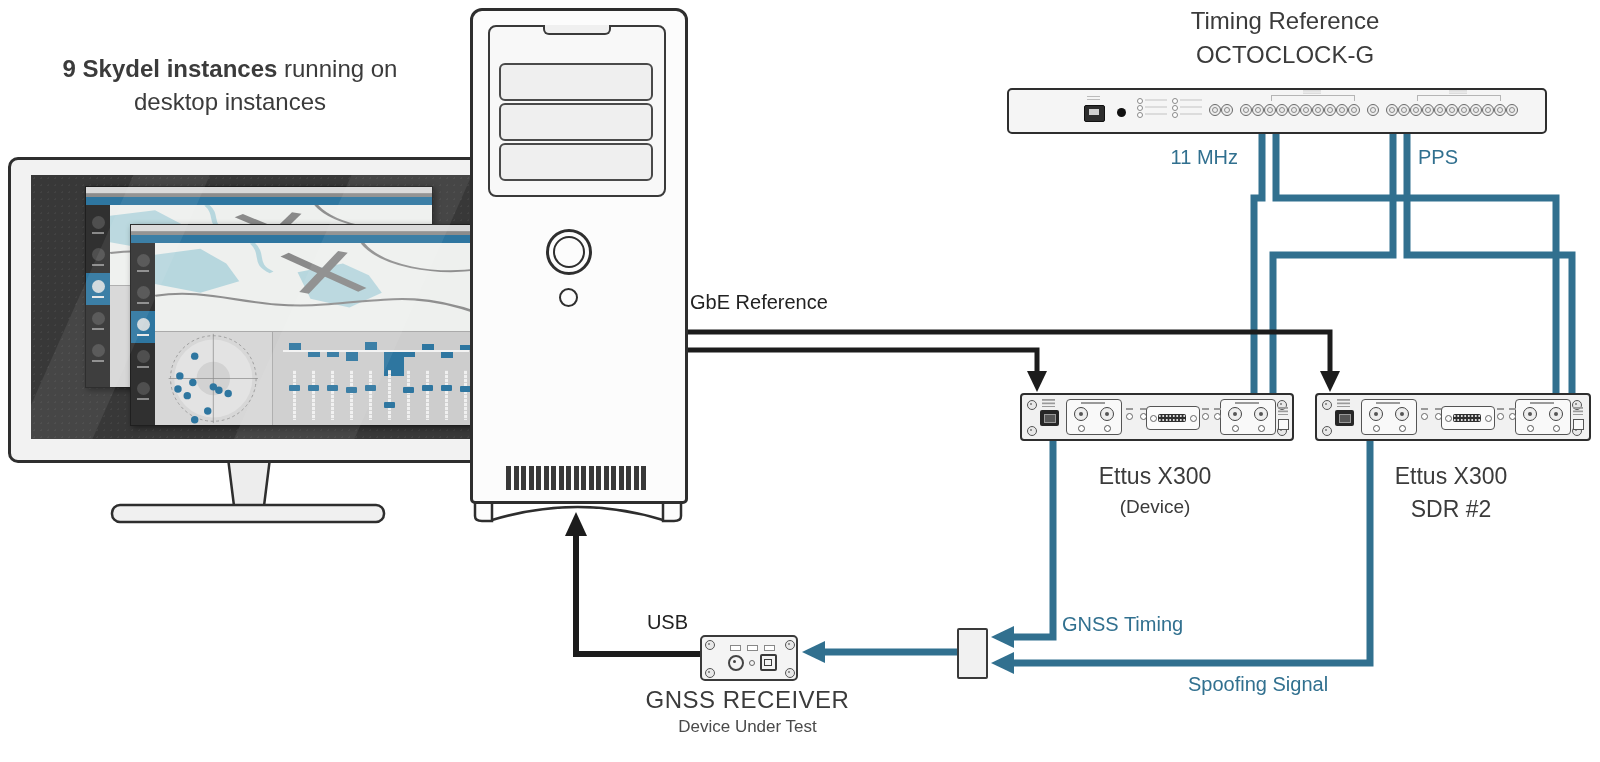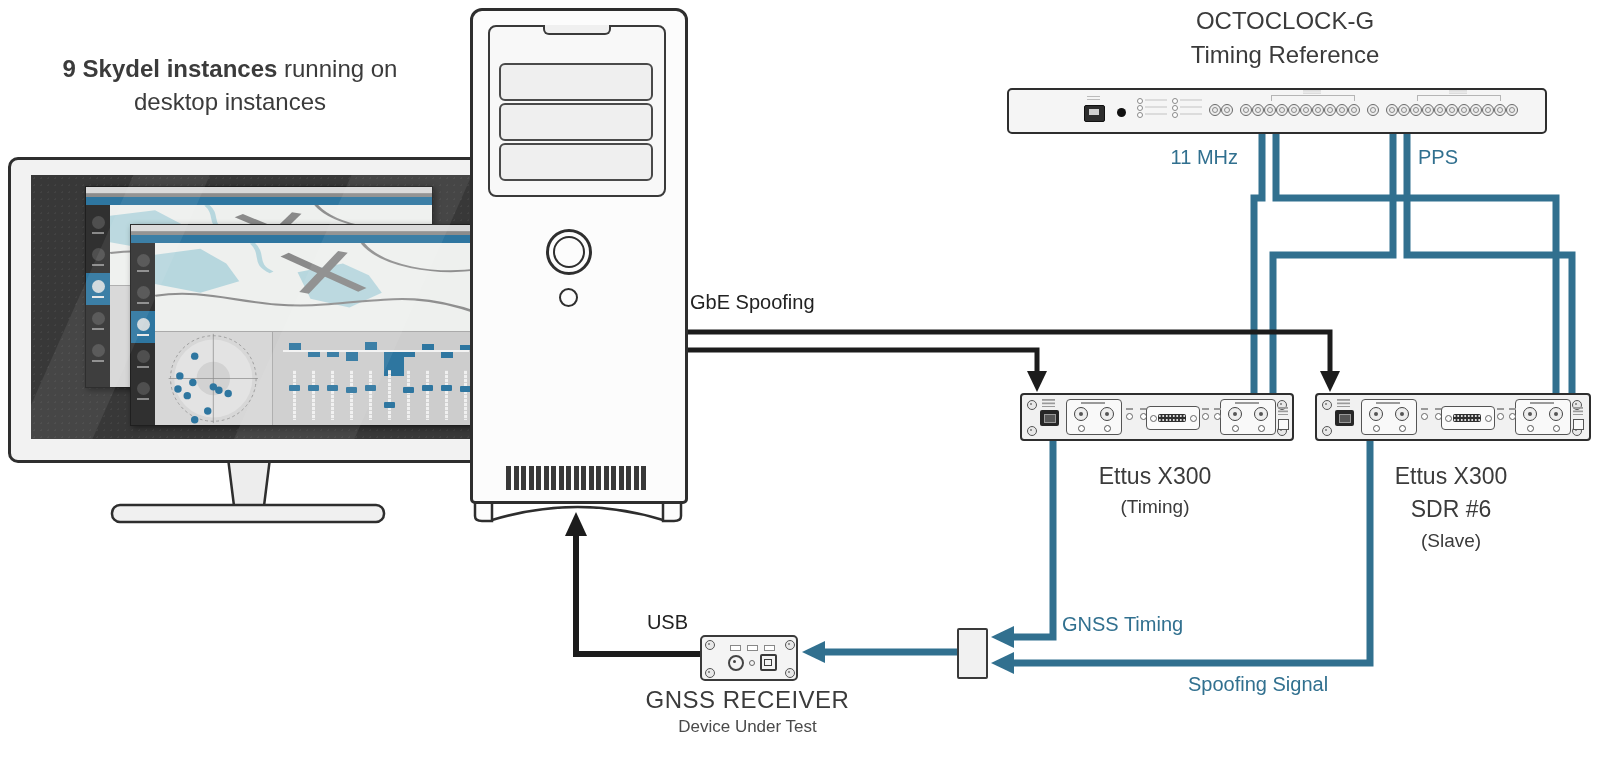--- a/index.html
+++ b/index.html
@@ -342,22 +342,22 @@
         <div class="vent"></div>
         <div class="vent"></div>
         <div class="vent"></div>
         <div class="vent"></div>
         <div class="vent"></div>
         <div class="vent"></div>
       </div>
   </div>
 
   <div class="abs oc-title">
+    <div>Timing Reference</div>
     <div>OCTOCLOCK-G</div>
-    <div>Timing Reference</div>
   </div>
   <div id="octoclock" class="device">
     <div id="oc-eth-dash"></div>
     <div id="oc-eth"></div>
     <div id="oc-pwr"></div>
     <div id="oc-leds"></div>
     <div id="oc-bnc"></div>
     <div class="bracket" style="left:262px;top:5px;width:82px;"></div>
     <div class="bracket" style="left:408px;top:5px;width:82px;"></div>
     <div class="bracket-dash" style="left:294px;top:0px;"></div>
@@ -462,26 +462,25 @@
         <div class="pins"></div>
         <div class="hole" style="left: 3px;"></div>
         <div class="hole" style="left: 43px;"></div>
       </div>
       <div class="sdr-dash3" style="left: 256px; top: 12px; width: 10px;"></div>
       <div class="sdr-endsq" style="left: 256px; top: 24px;"></div>
     </div>
 
   <div class="sdr-label" style="left:1020px;width:270px;">
     <div>Ettus X300</div>
-    <div class="role">(Timing)</div>
+    <div class="role">(Device)</div>
   </div>
   <div class="sdr-label" style="left:1315px;width:272px;">
     <div>Ettus X300</div>
-    <div>SDR #6</div>
-    <div class="role">(Slave)</div>
+    <div>SDR #2</div>
   </div>
 
   <div id="receiver" class="device">
     <div class="screw" style="left:3px;top:3px;"></div>
     <div class="screw" style="left:83px;top:3px;"></div>
     <div class="screw" style="left:3px;top:31px;"></div>
     <div class="screw" style="left:83px;top:31px;"></div>
     <div class="rx-rect" style="left:28px;"></div>
     <div class="rx-rect" style="left:45px;"></div>
     <div class="rx-rect" style="left:62px;"></div>
@@ -491,18 +490,18 @@
   </div>
   <div id="combiner" class="device"></div>
 
   <div class="abs rx-title">
     <div class="t1">GNSS RECEIVER</div>
     <div class="t2">Device Under Test</div>
   </div>
 
   <div class="lbl blue" style="left:1130px;top:146px;width:108px;text-align:right;">11 MHz</div>
   <div class="lbl blue" style="left:1418px;top:146px;">PPS</div>
-  <div class="lbl black" style="left:690px;top:291px;">GbE Spoofing</div>
+  <div class="lbl black" style="left:690px;top:291px;">GbE Reference</div>
   <div class="lbl black" style="left:628px;top:611px;width:60px;text-align:right;">USB</div>
   <div class="lbl blue" style="left:1062px;top:613px;">GNSS Timing</div>
   <div class="lbl blue" style="left:1188px;top:673px;">Spoofing Signal</div>
 
 </div>
 
 </body></html>

